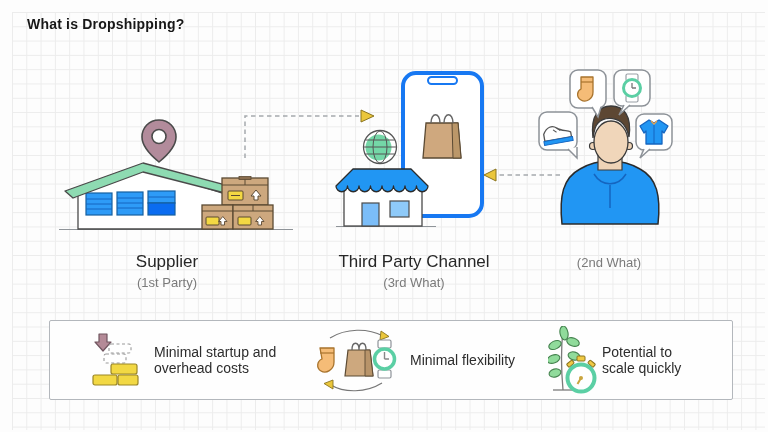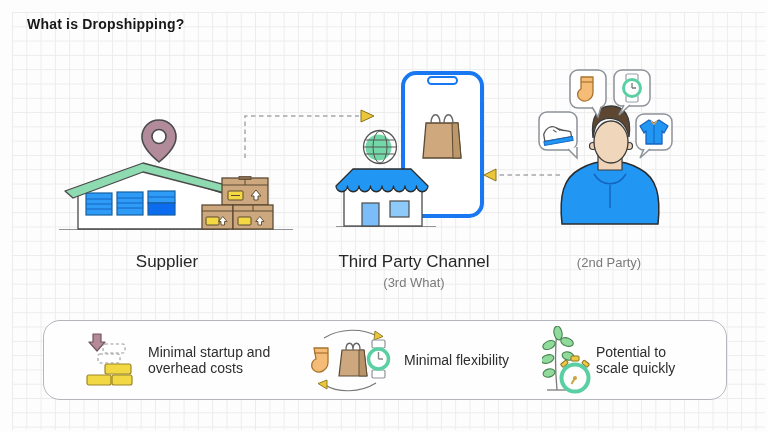--- a/index.html
+++ b/index.html
@@ -8,22 +8,22 @@
   .grid{position:absolute;inset:12px 3px 2px 12px;
     background-image:
       linear-gradient(to right,#ececec 1px,transparent 1px),
       linear-gradient(to bottom,#ececec 1px,transparent 1px);
     background-size:14.3px 14.3px;pointer-events:none;}
   .title{position:absolute;left:27px;top:16px;font-size:14px;font-weight:700;color:#171717;letter-spacing:.2px;}
   .abs{position:absolute;}
   .entity-label{position:absolute;top:252px;text-align:center;}
   .entity-label .name{font-size:17px;font-weight:500;color:#262626;}
   .entity-label .party{font-size:13px;color:#7a7a7a;margin-top:3px;}
-  .benefits-bar{position:absolute;left:43px;top:320px;width:682px;height:78px;background:#fefefe;
-    border:1.5px solid #b3b7bc;border-radius:17px;}
+  .benefits-bar{position:absolute;left:49px;top:320px;width:682px;height:78px;background:#fefefe;
+    border:1.5px solid #b3b7bc;border-radius:2px;}
   .benefit-text{position:absolute;font-size:14px;color:#2d2d2d;line-height:1.12;}
   svg{display:block;}
 </style>
 </head>
 <body>
 
 <div class="stage">
   <div class="grid"></div>
 
   <div class="title">What is Dropshipping?</div>
@@ -154,27 +154,28 @@
       <rect x="104" y="52" width="36" height="36" rx="8" fill="#ffffff" stroke="#8d9298" stroke-width="1.5"></rect>
       <path d="M112,87 L108,96 L118,87" fill="#ffffff" stroke="#8d9298" stroke-width="1.5"></path>
       <path d="M108,64 L117,58 L122,61 L127,58 L136,64 L132,71 L130,69 L130,82 L114,82 L114,69 L112,71 Z" fill="#2196f3" stroke="#1565c0" stroke-width="1.3" stroke-linejoin="round"></path>
       <path d="M119,59 L122,62 L125,59" fill="none" stroke="#e8a14b" stroke-width="1.3"></path>
       <line x1="122" y1="63" x2="122" y2="82" stroke="#1565c0" stroke-width="1"></line>
     </g>
   </svg>
 
   <div class="entity-label" style="left:87px;width:160px;">
     <div class="name">Supplier</div>
+    <div class="party">(1st Party)</div>
   </div>
   <div class="entity-label" style="left:314px;width:200px;">
     <div class="name">Third Party Channel</div>
     <div class="party">(3rd What)</div>
   </div>
   <div class="entity-label" style="left:529px;width:160px;">
-    <div class="party">(2nd Party)</div>
+    <div class="party">(2nd What)</div>
   </div>
 
   <div class="benefits-bar">
 
     <svg class="abs" style="left:40px;top:11px;" width="50" height="56" viewBox="0 0 50 56">
       <path d="M9,2 h8 v8 h4 l-8,9 -8,-9 h4 z" fill="#b48a97" stroke="#70555f" stroke-width="1.2" stroke-linejoin="round"></path>
       <rect x="19" y="12" width="22" height="9" rx="2" fill="#ffffff" stroke="#9a9a9a" stroke-width="1.1" stroke-dasharray="3,2.5"></rect>
       <rect x="14" y="22" width="22" height="9" rx="2" fill="#ffffff" stroke="#9a9a9a" stroke-width="1.1" stroke-dasharray="3,2.5"></rect>
       <rect x="21" y="32" width="26" height="10" rx="2" fill="#f2d843" stroke="#9a8626" stroke-width="1.2"></rect>
       <rect x="3" y="43" width="24" height="10" rx="2" fill="#f2d843" stroke="#9a8626" stroke-width="1.2"></rect>

